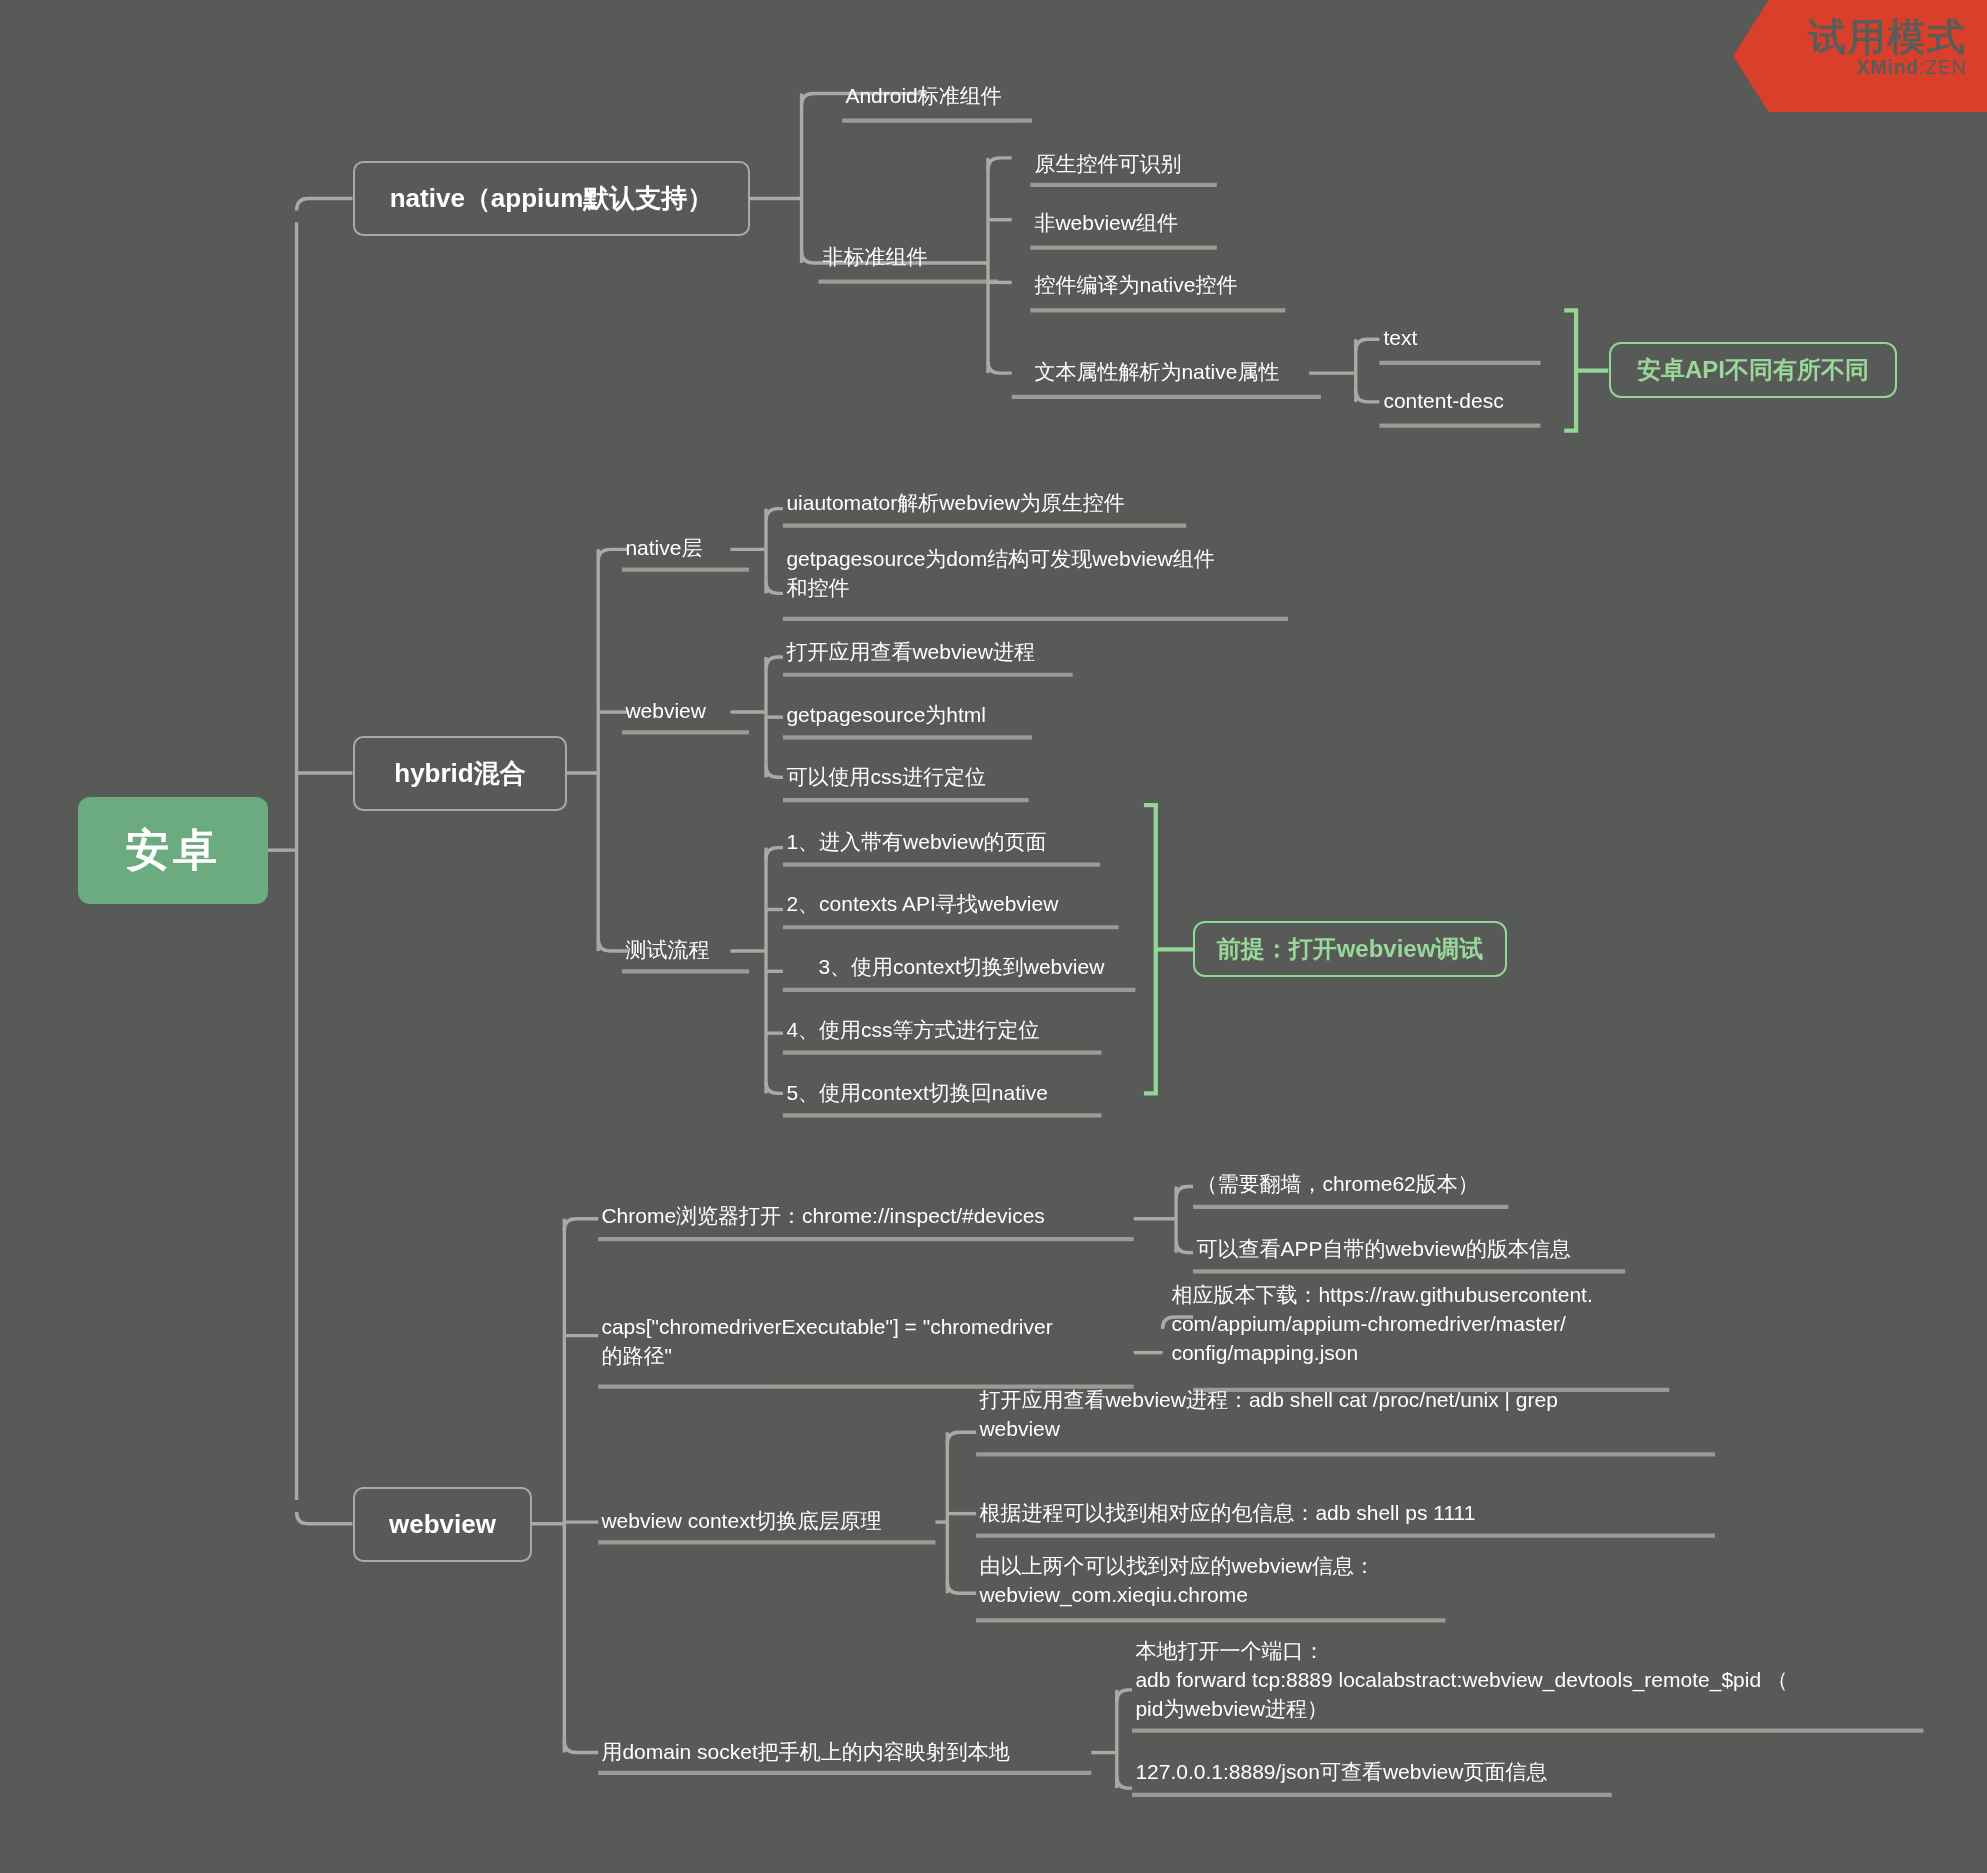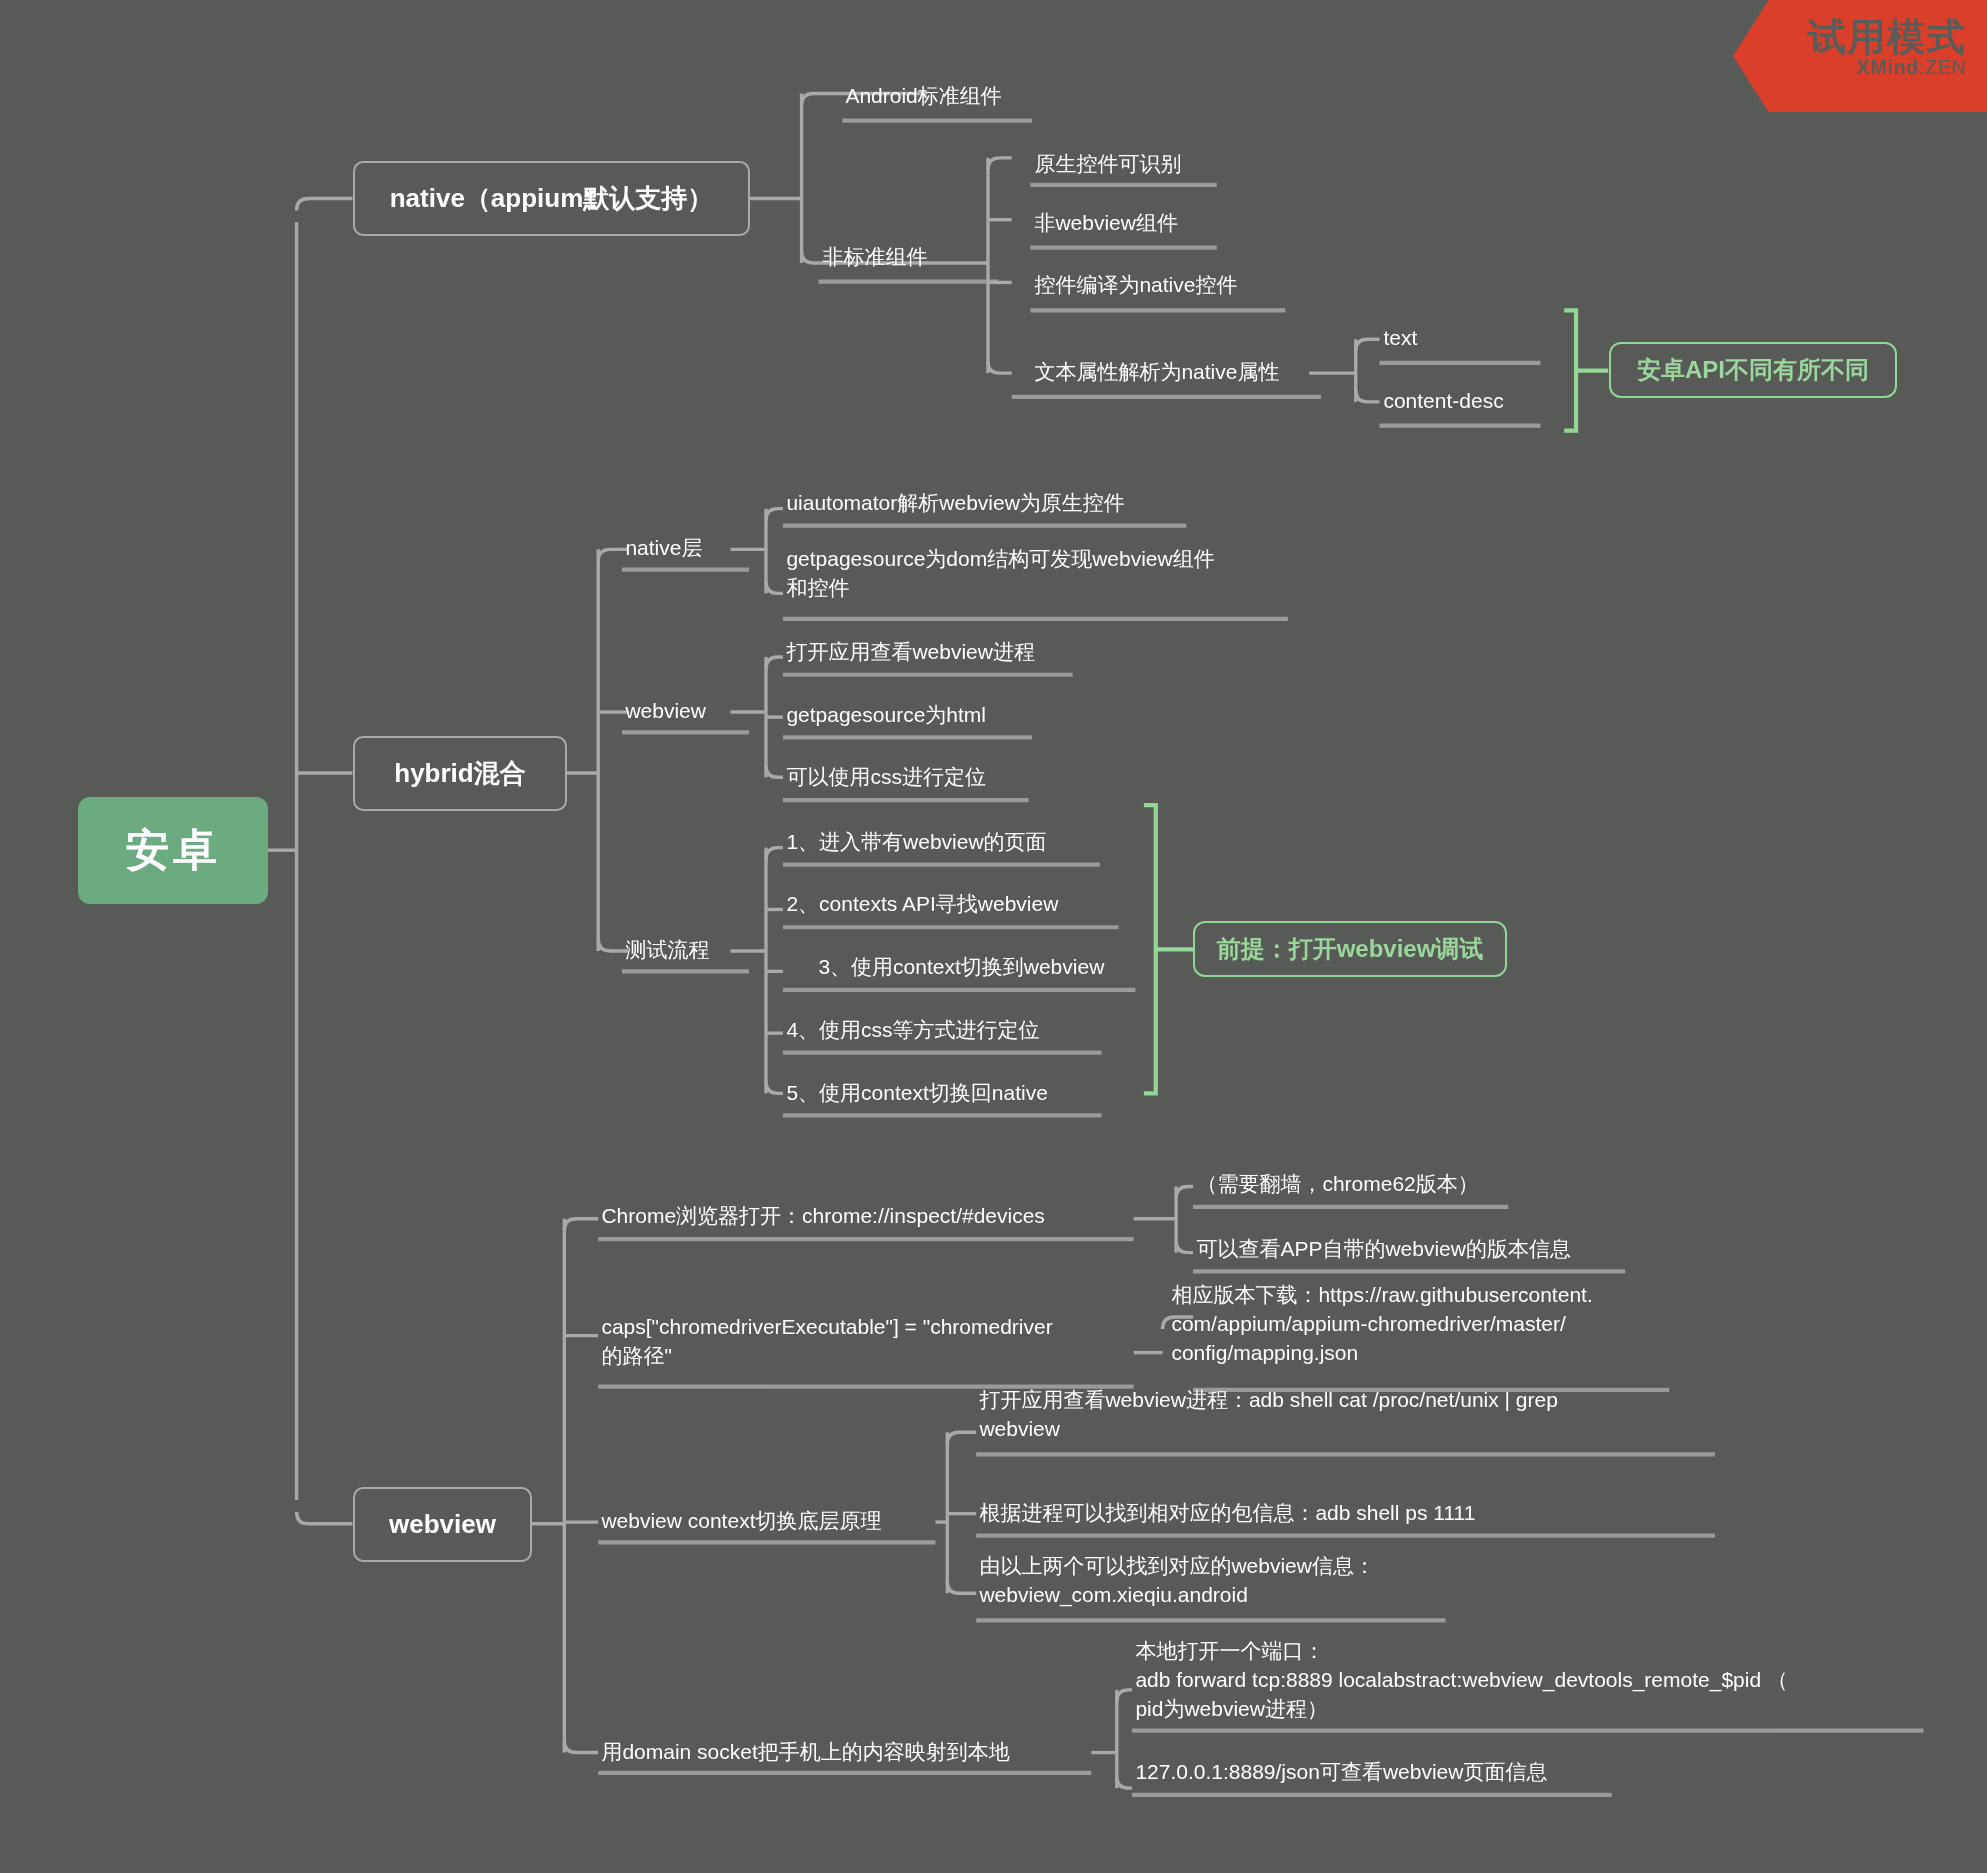--- a/index.html
+++ b/index.html
@@ -345,21 +345,21 @@
   <div class="node topic leading" style="left:1168px; top:1278px; width:525px; height:112px;">相应版本下载：https://raw.githubusercontent.
 com/appium/appium-chromedriver/master/
 config/mapping.json</div>
 
   <div class="node topic leading" style="left:976px; top:1383px; width:754px; height:71px;">打开应用查看webview进程：adb shell cat /proc/net/unix | grep
 webview</div>
 
   <div class="node topic" style="left:976px; top:1490px; width:593px; height:46px;">根据进程可以找到相对应的包信息：adb shell ps 1111</div>
 
   <div class="node topic leading" style="left:976px; top:1549px; width:525px; height:71px;">由以上两个可以找到对应的webview信息：
-webview_com.xieqiu.android</div>
+webview_com.xieqiu.chrome</div>
 
   <div class="node topic leading" style="left:1132px; top:1634px; width:814px; height:97px;">本地打开一个端口：
 adb forward tcp:8889 localabstract:webview_devtools_remote_$pid （
 pid为webview进程）</div>
 
   <div class="node topic" style="left:1132px; top:1749px; width:509px; height:46px;">127.0.0.1:8889/json可查看webview页面信息</div>
 
 </div>
 
 

